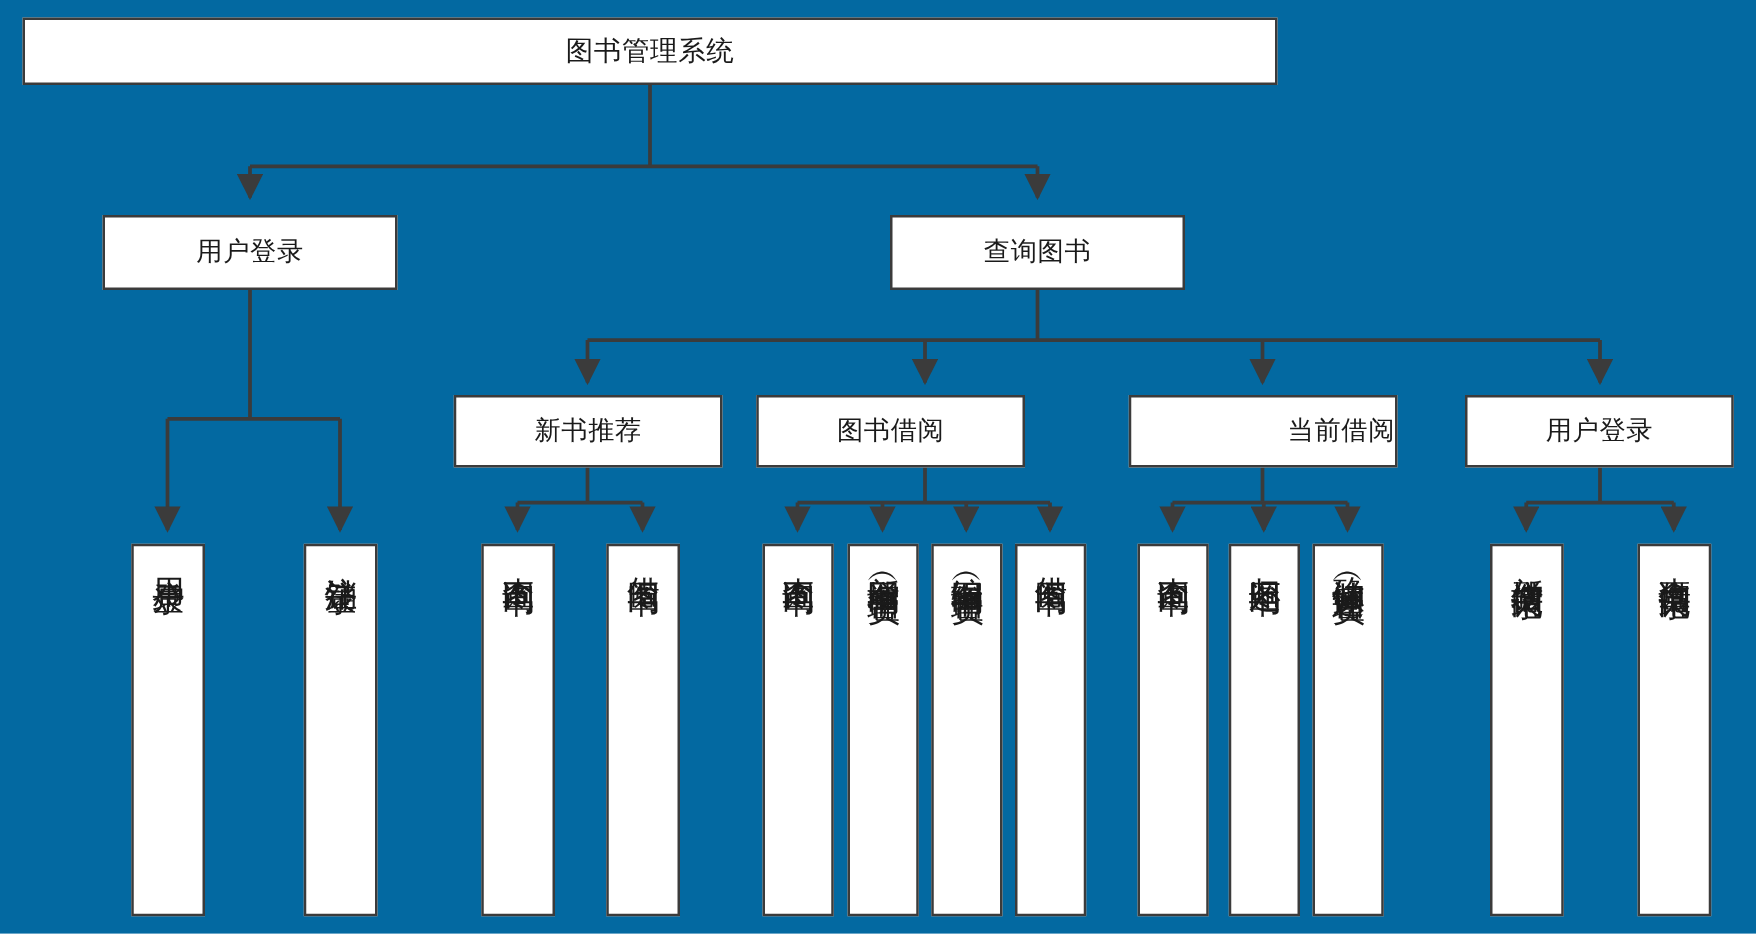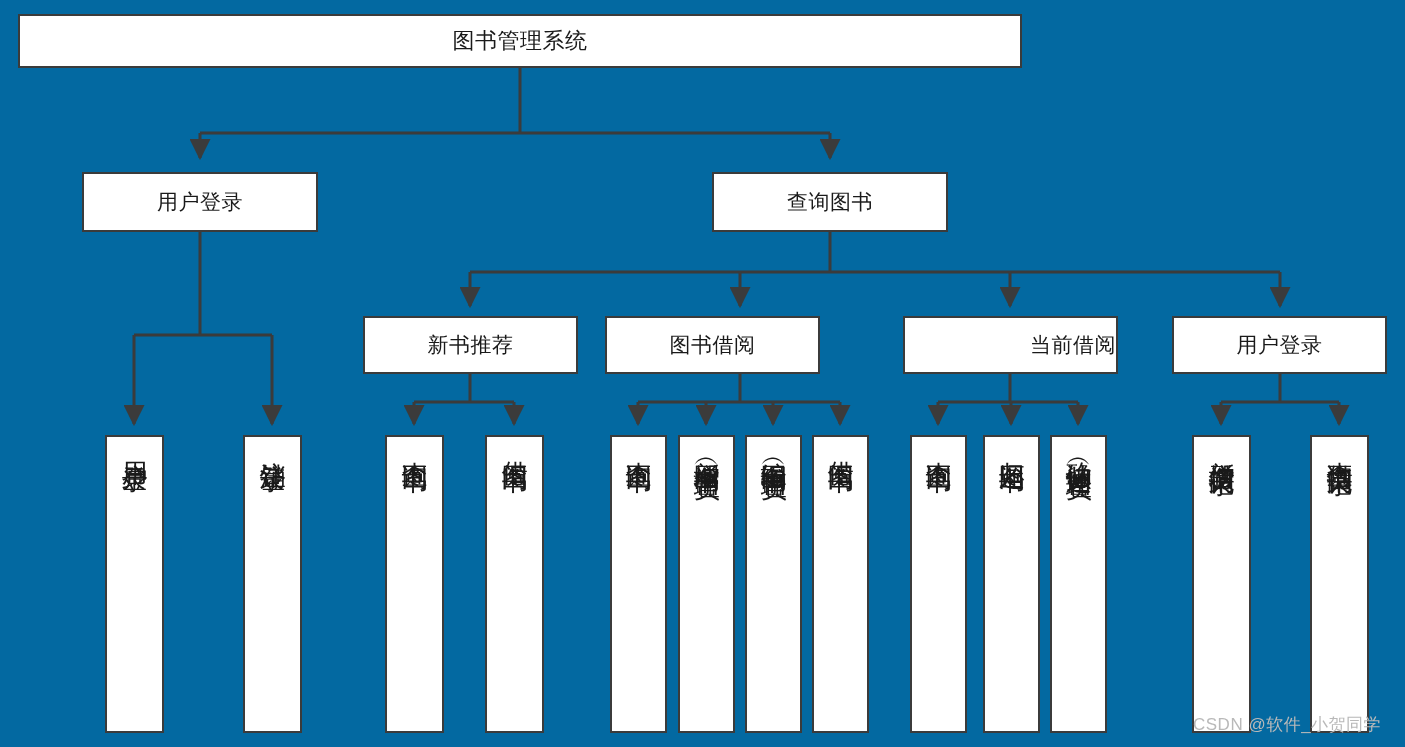--- a/index.html
+++ b/index.html
@@ -183,15 +183,14 @@
     <span class="lbl">确认归还（管理员）</span>
   </div>
 
   <div class="node vert" style="left:1192px; top:435px; width:59px; height:298px;">
     <span class="lbl">新增借阅记录</span>
   </div>
   <div class="node vert" style="left:1310px; top:435px; width:59px; height:298px;">
     <span class="lbl">查询借阅记录</span>
   </div>
 
-  <div class="watermark" style="left:1193px; top:713px;">CSDN @软件_小贺同学</div>
 
 </div>
 
 </body></html>

